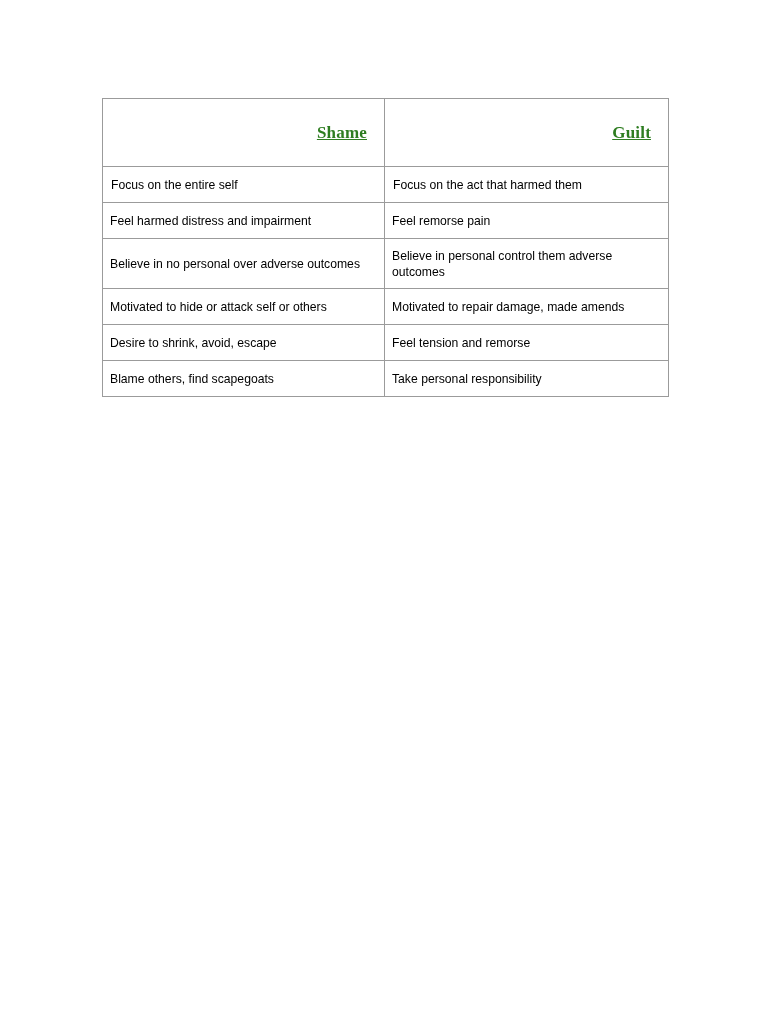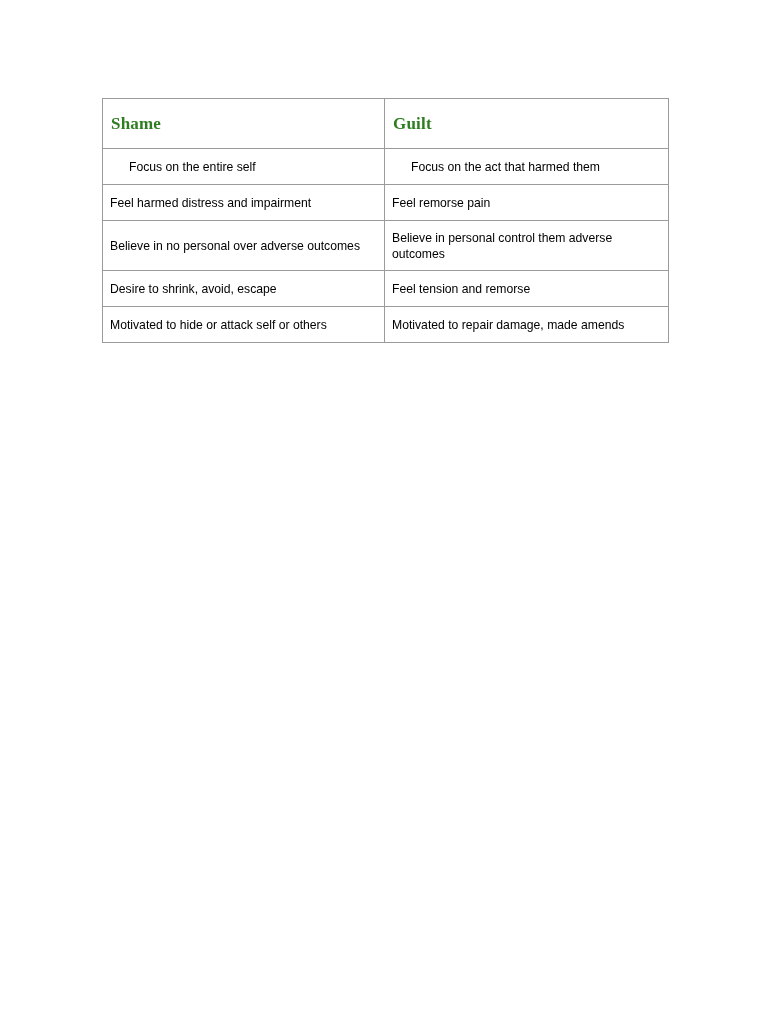--- a/index.html
+++ b/index.html
@@ -43,43 +43,44 @@
   table.compare th,
   table.compare td {
     border: 1px solid #9b9b9b;
     vertical-align: middle;
     background: #ffffff;
   }
 
   
   table.compare thead th {
     height: 33px;
-    text-align: left;
+    text-align: right;
     font-family: "Liberation Serif", serif;
     font-weight: bold;
     font-size: 17px;
     letter-spacing: 0.2px;
     color: #2e7d21;
-    padding: 8px;
+    padding: 17px;
+    text-decoration: underline;
   }
 
   
   table.compare tbody td {
     height: 29px;
     padding: 3px 6px 3px 7px;
     font-family: "Liberation Sans", sans-serif;
     font-size: 12.2px;
     line-height: 16px;
     color: #000000;
     text-align: left;
   }
 
   
   table.compare tbody tr.first-row td {
-    padding-left: 26px;
+    padding-left: 8px;
   }
 
   
   table.compare tbody tr.tall-row td {
     height: 43px;
     vertical-align: middle;
   }
 
   .cell-text {
     display: block;
@@ -128,34 +129,42 @@
           <td>
             <span class="cell-text">Believe in no personal over adverse outcomes</span>
           </td>
           <td>
             <span class="cell-text">Believe in personal control them adverse outcomes</span>
           </td>
         </tr>
 
         <tr>
           <td>
+            <span class="cell-text">Motivated to hide or attack self or others</span>
+          </td>
+          <td>
+            <span class="cell-text">Motivated to repair damage, made amends</span>
+          </td>
+        </tr>
+
+        <tr>
+          <td>
             <span class="cell-text">Desire to shrink, avoid, escape</span>
           </td>
           <td>
             <span class="cell-text">Feel tension and remorse</span>
           </td>
         </tr>
 
         <tr>
           <td>
-            <span class="cell-text">Motivated to hide or attack self or others</span>
+            <span class="cell-text">Blame others, find scapegoats</span>
           </td>
           <td>
-            <span class="cell-text">Motivated to repair damage, made amends</span>
+            <span class="cell-text">Take personal responsibility</span>
           </td>
         </tr>
-
 
       </tbody>
     </table>
   </div>
 
 </div>
 
 </body></html>

